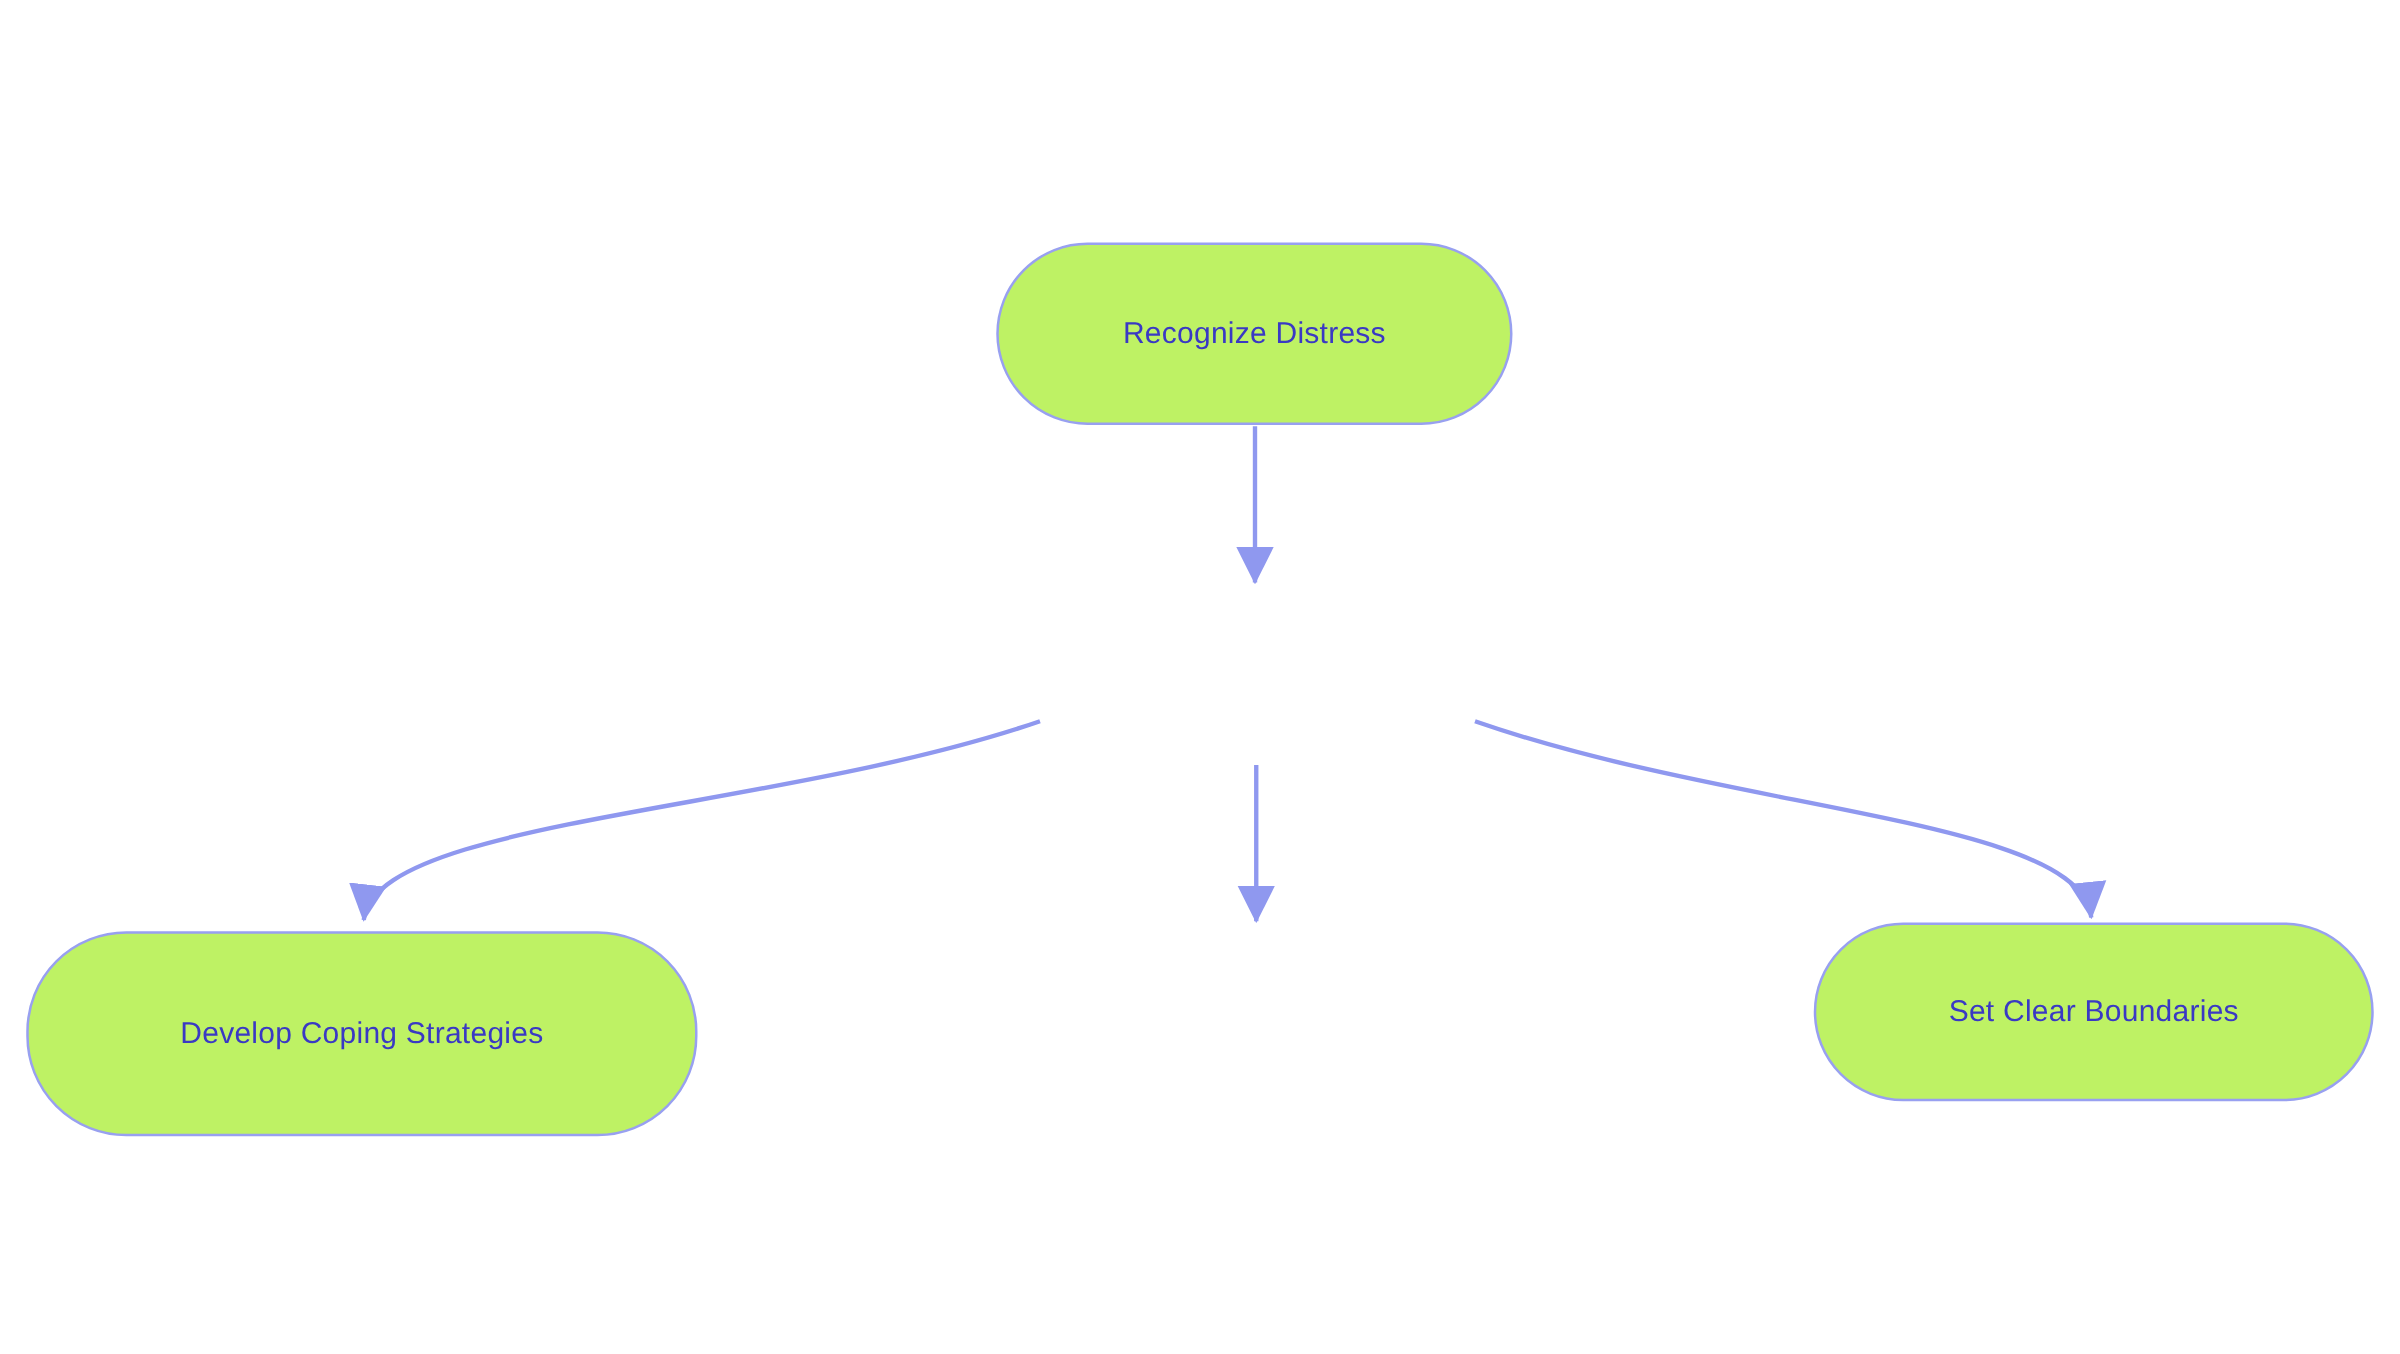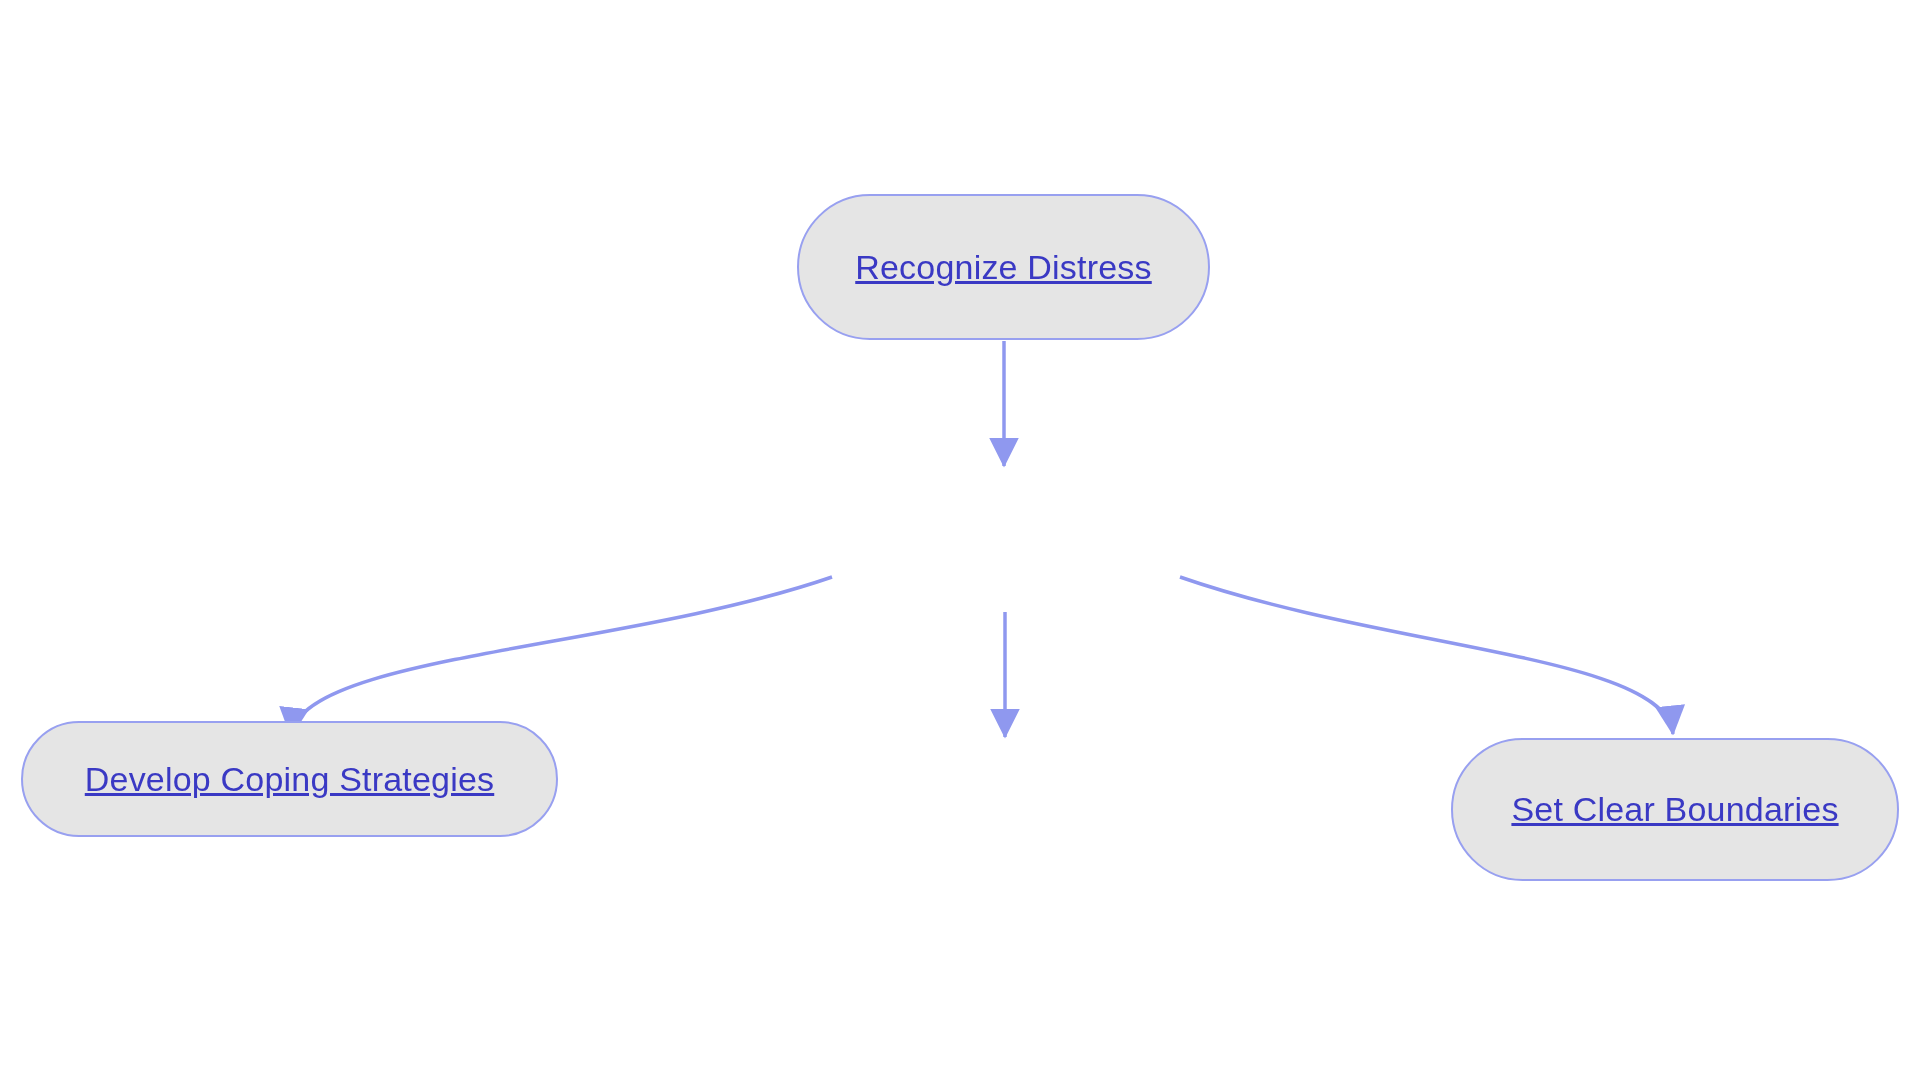--- a/index.html
+++ b/index.html
@@ -24,33 +24,32 @@
     height: 1083px;
     pointer-events: none;
   }
   .node {
     position: absolute;
     box-sizing: border-box;
     display: flex;
     align-items: center;
     justify-content: center;
     text-align: center;
-    background: #e5e5e5;
+    background: #bef264;
     border: 2px solid #98a0f0;
     border-radius: 80px;
     color: #3a39c4;
-    font-size: 34px;
+    font-size: 24px;
     font-weight: 500;
     letter-spacing: 0.2px;
     white-space: nowrap;
-    text-decoration: underline;
   }
   #node-recognize-distress   { left: 797px;  top: 194px; width: 413px; height: 146px; }
   #node-explore-feelings     { left: 823px;  top: 469px; width: 365px; height: 142px; }
-  #node-develop-coping       { left: 21px;   top: 721px; width: 537px; height: 116px; justify-content: center; }
+  #node-develop-coping       { left: 21px;   top: 745px; width: 537px; height: 164px; justify-content: center; }
   #node-practice-mindfulness { left: 687px;  top: 739px; width: 634px; height: 144px; }
   #node-set-boundaries       { left: 1451px; top: 738px; width: 448px; height: 143px; }
 </style>
 </head>
 <body>
 
 <div class="canvas">
 
   <svg class="edges" viewBox="0 0 1920 1083" xmlns="http://www.w3.org/2000/svg">
     <defs>

